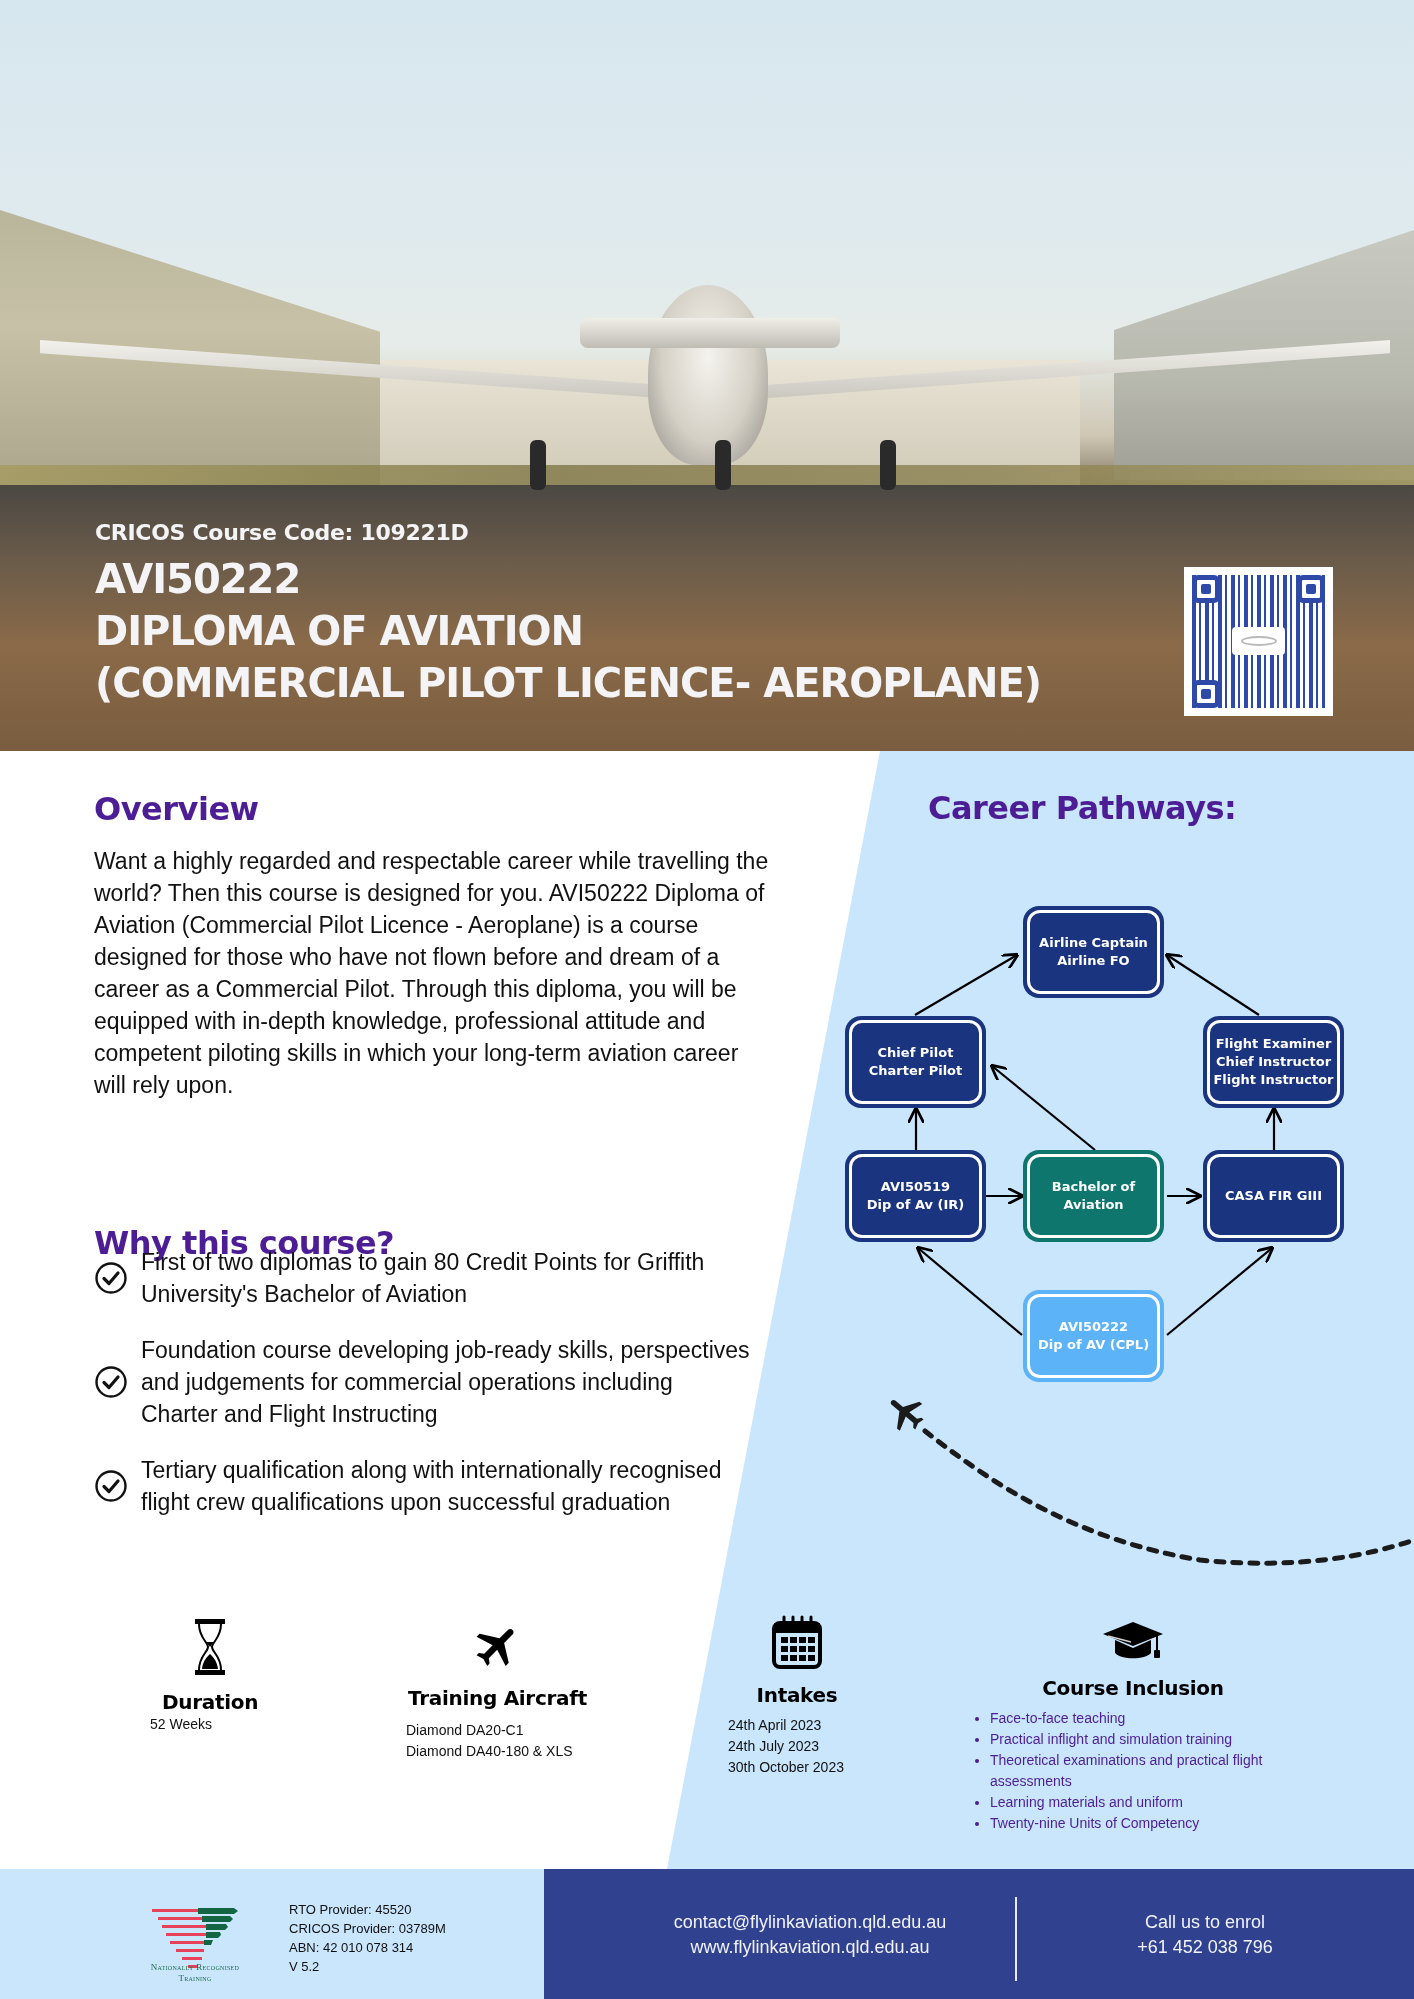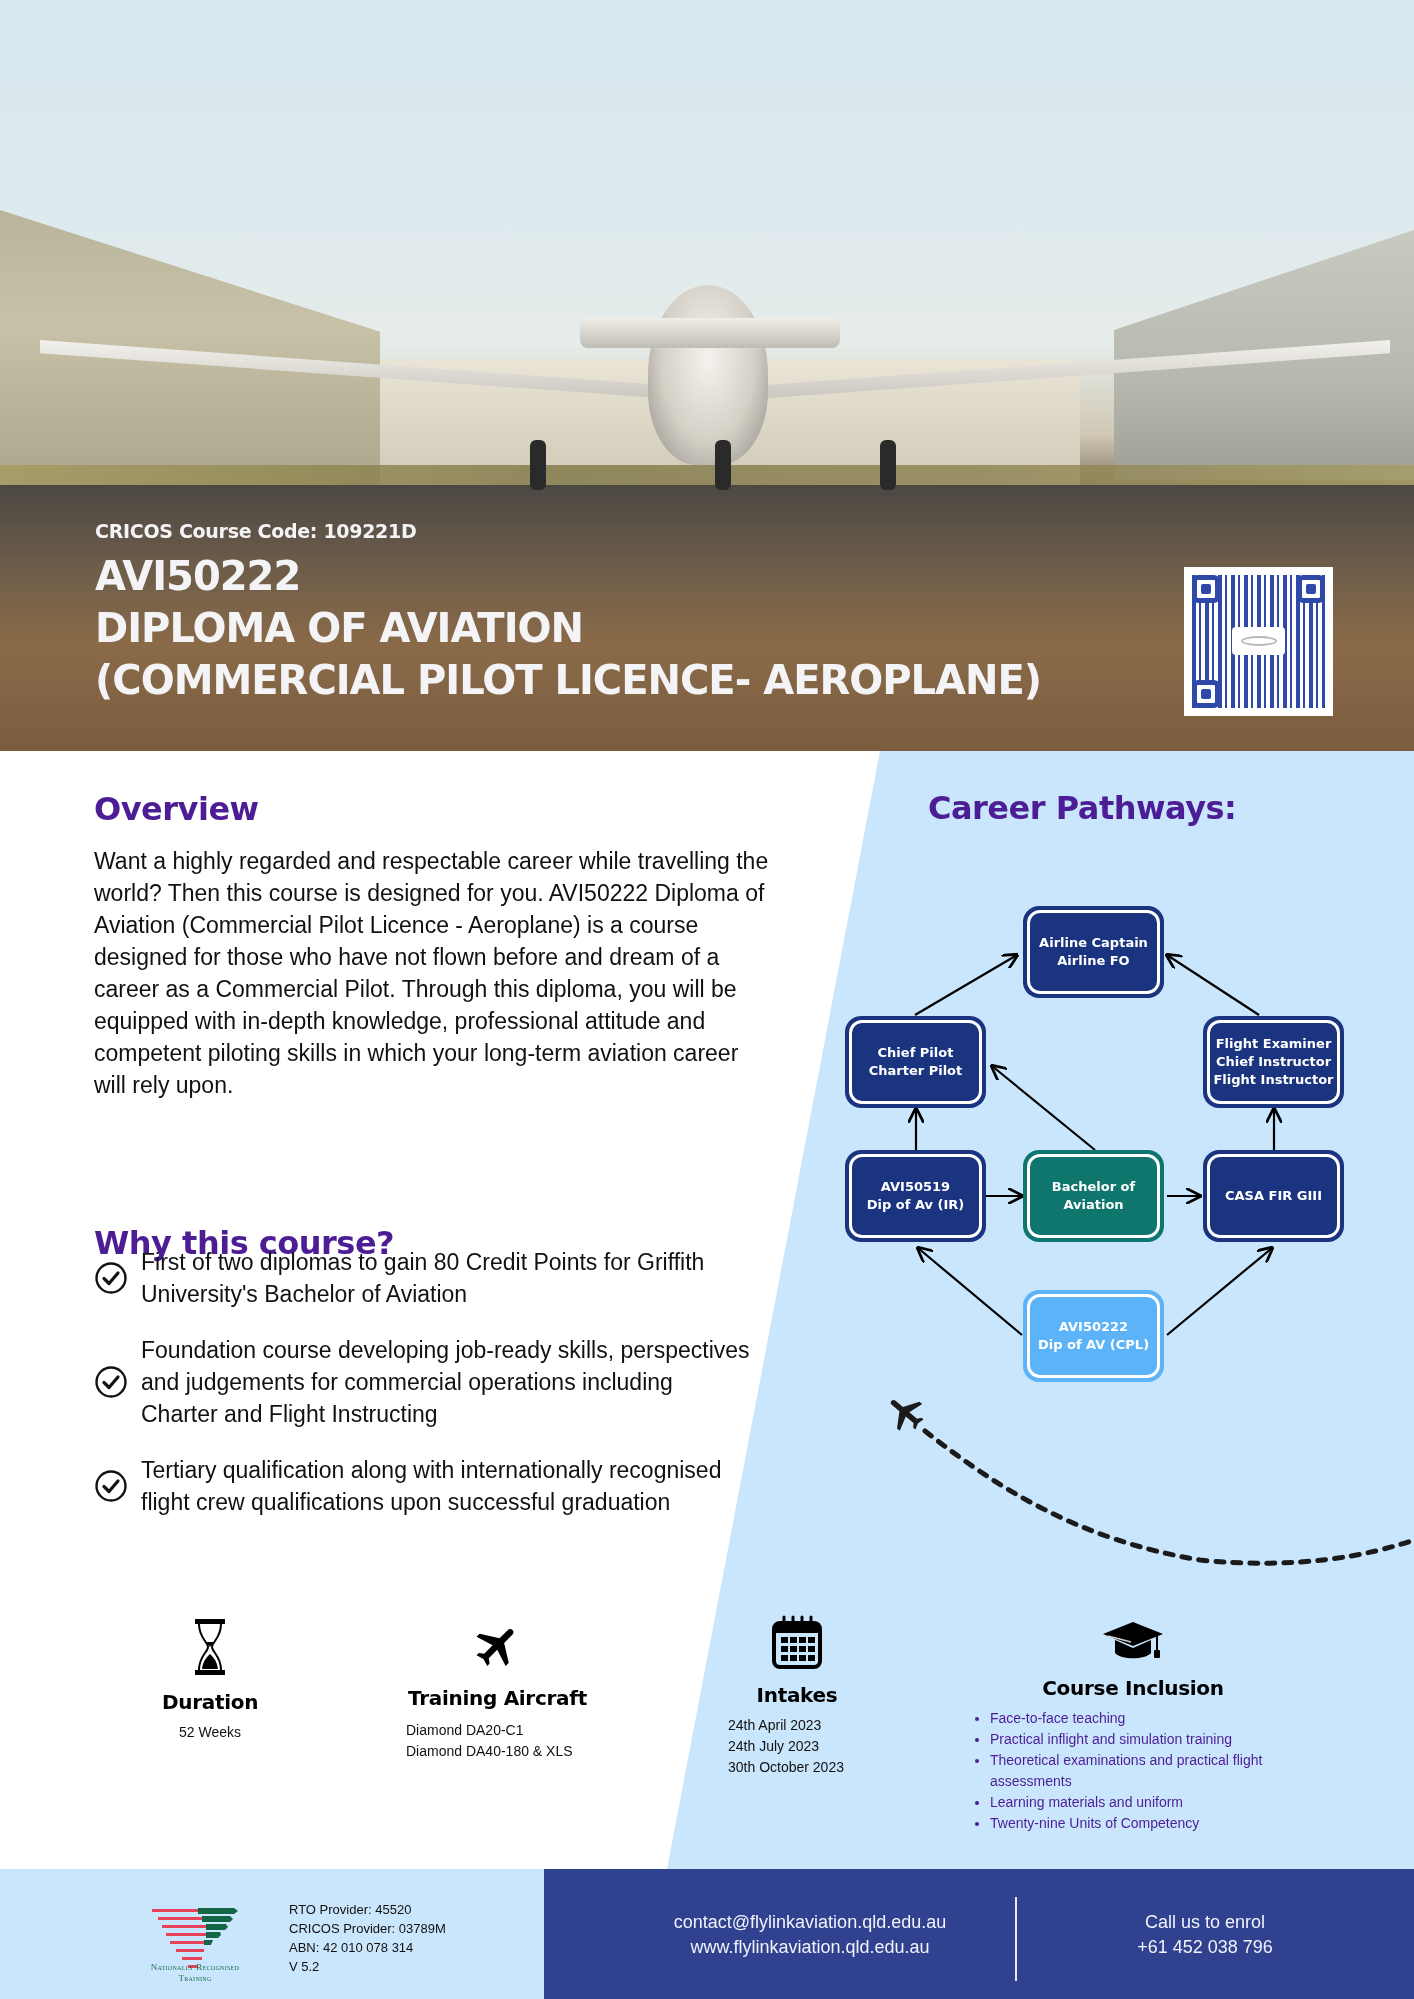--- a/index.html
+++ b/index.html
@@ -25,21 +25,21 @@
     background: linear-gradient(180deg,#f3f1ec,#c9c6be);
     clip-path: polygon(0 0, 48% 78%, 52% 78%, 100% 0, 100% 22%, 52% 100%, 48% 100%, 0 22%); }
   .hero .fuselage { position:absolute; left:648px; top:285px; width:120px; height:180px;
     background: radial-gradient(ellipse at 50% 40%, #f5f3ee 0%, #d4d0c6 55%, #8d8a83 100%);
     border-radius: 55% 55% 45% 45%; }
   .hero .prop { position:absolute; left:580px; top:318px; width:260px; height:30px;
     background: linear-gradient(180deg,#f0eee8,#bfbcb4); border-radius:8px; }
   .hero .gear { position:absolute; top:440px; width:16px; height:50px; background:#2a2a2a; border-radius:6px; }
 
   .hero-text { position:absolute; left:95px; top:520px; color:#f4f4f6; }
-  .cricos-line { font-family:"DejaVu Sans", sans-serif; font-weight:bold; font-size:19px; letter-spacing:-0.3px; }
+  .cricos-line { font-family:"DejaVu Sans", sans-serif; font-weight:bold; font-size:22px; letter-spacing:-0.3px; }
   .title-code, .title-line { font-family:"DejaVu Sans", sans-serif; font-weight:bold; font-size:40px; line-height:52px; letter-spacing:-1px; }
   .title-code { margin-top:8px; }
 
   .qr { position:absolute; left:1184px; top:567px; width:149px; height:149px; background:#fff; padding:8px; }
   .qr-grid { width:100%; height:100%; position:relative;
     background:
       repeating-linear-gradient(90deg, #2f49a8 0 4px, transparent 4px 7px, #2f49a8 7px 9px, transparent 9px 13px),
       repeating-linear-gradient(0deg, rgba(255,255,255,.85) 0 3px, transparent 3px 6px, rgba(255,255,255,.6) 6px 8px, transparent 8px 12px);
     background-blend-mode: normal; }
   .qr-finder { position:absolute; width:28px; height:28px; border:5px solid #2f49a8; border-radius:6px; background:#fff; }
@@ -217,21 +217,21 @@
 </div>
 
 <div class="info" style="left:150px;top:1618px;width:120px;">
   <svg class="icon" width="34" height="58" viewBox="0 0 34 58">
     <rect x="2" y="1" width="30" height="5" fill="#000"></rect>
     <rect x="2" y="52" width="30" height="5" fill="#000"></rect>
     <path d="M6 6 C6 20 15 24 15 29 C15 34 6 38 6 52 M28 6 C28 20 19 24 19 29 C19 34 28 38 28 52" fill="none" stroke="#000" stroke-width="2"></path>
     <path d="M13 24 L21 24 L17 29 Z M9 51 C10 42 15 38 17 36 C19 38 24 42 25 51 Z" fill="#000"></path>
   </svg>
   <div class="info-title" style="margin-top:14px;">Duration</div>
-  <div class="info-val" style="text-align:center;margin-top:8px;">52 Weeks</div>
+  <div class="info-val" style="">52 Weeks</div>
 </div>
 
 <div class="info" style="left:400px;top:1620px;width:195px;">
   <svg class="icon" width="54" height="52" viewBox="0 0 24 24">
     <g transform="rotate(45 12 12)">
       <path fill="#000" d="M21 16v-2l-8-5V3.5C13 2.67 12.33 2 11.5 2S10 2.67 10 3.5V9l-8 5v2l8-2.5V19l-2 1.5V22l3.5-1 3.5 1v-1.5L13 19v-5.5l8 2.5z"></path>
     </g>
   </svg>
   <div class="info-title" style="margin-top:14px;">Training Aircraft</div>
   <div class="info-val" style="margin-top:10px;padding-left:6px;">

